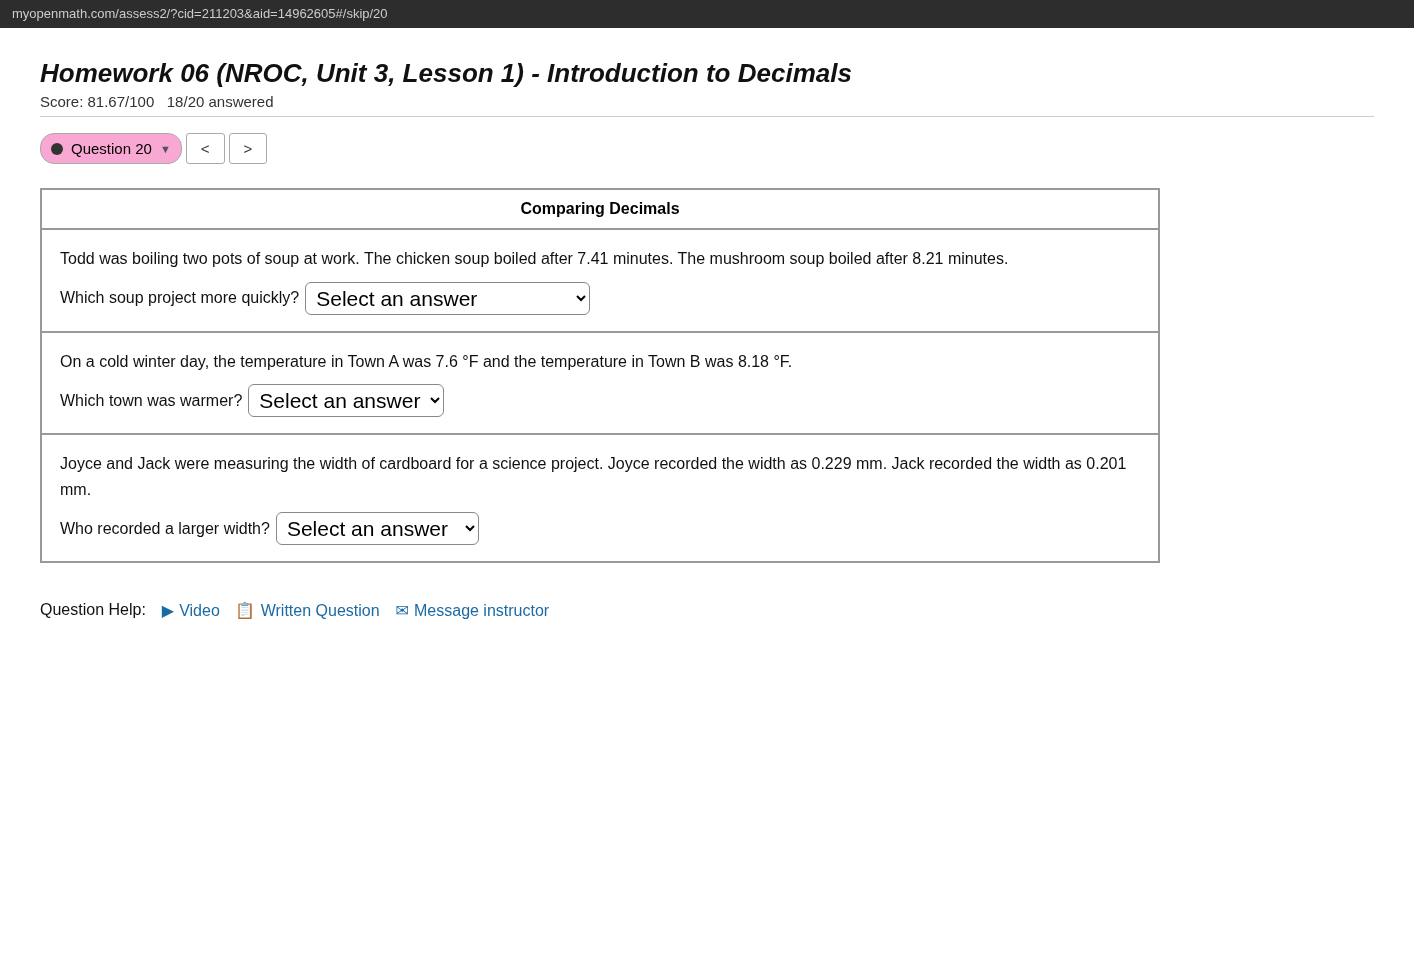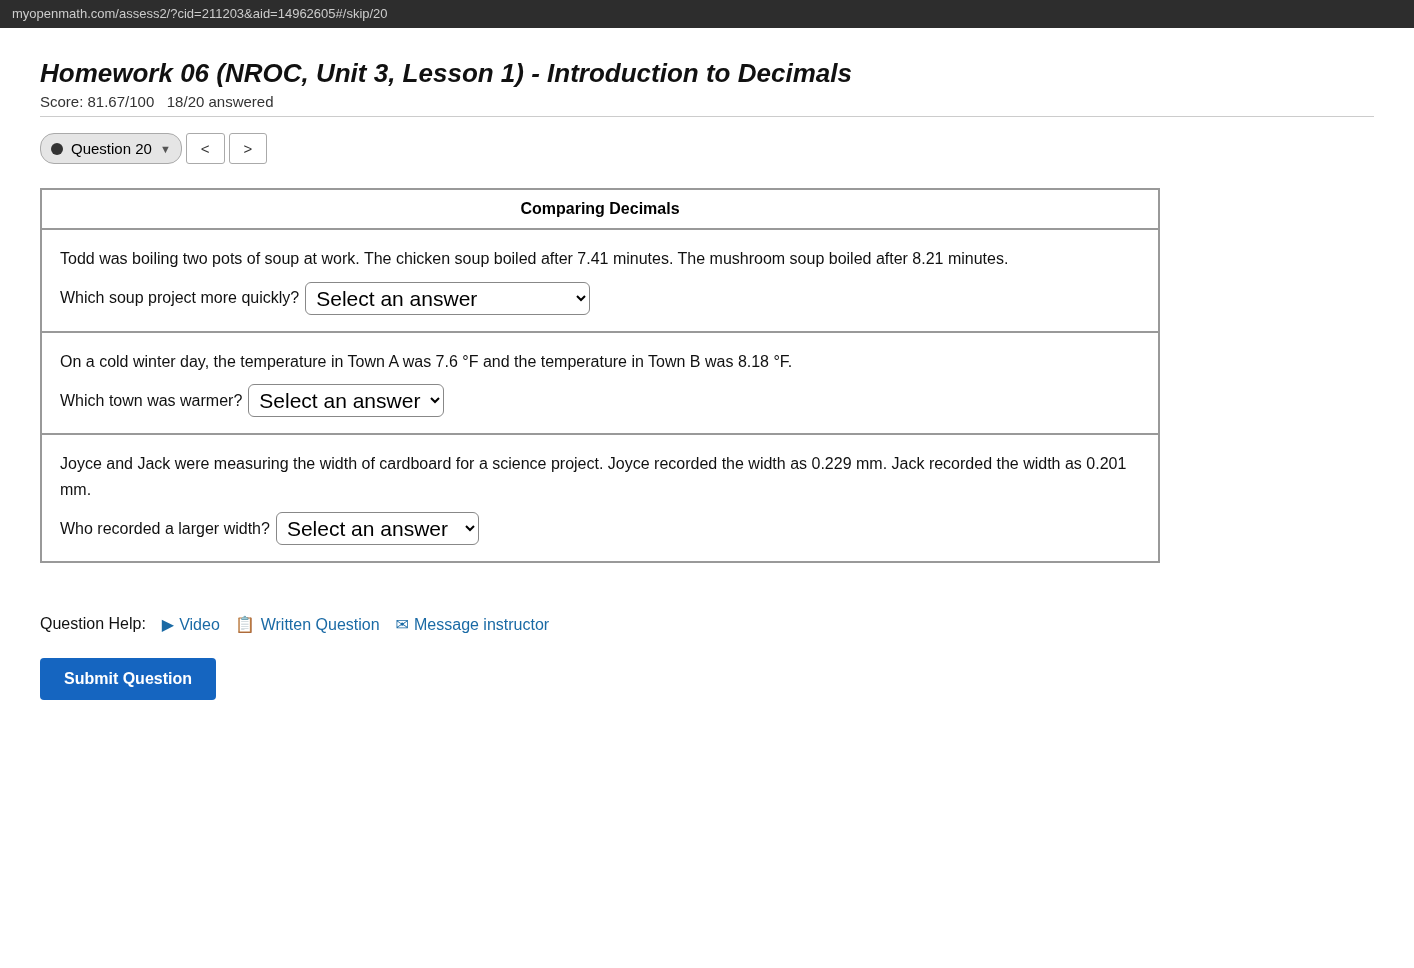--- a/index.html
+++ b/index.html
@@ -59,21 +59,21 @@
       gap: 0;
       margin-bottom: 24px;
     }
 
     .question-selector {
       display: flex;
       align-items: center;
       border: 1px solid #aaa;
       border-radius: 14px;
       padding: 6px 10px;
-      background: #e5e5e5;
+      background: #f9a8d4;
       cursor: pointer;
       gap: 8px;
       font-size: 15px;
     }
 
     .question-dot {
       width: 12px;
       height: 12px;
       border-radius: 50%;
       background: #333;
@@ -89,21 +89,21 @@
       font-size: 15px;
       margin-left: 4px;
       color: #333;
     }
 
     .question-table {
       border: 2px solid #999;
       border-collapse: collapse;
       width: 100%;
       max-width: 1120px;
-      margin-bottom: 52px;
+      margin-bottom: 38px;
       padding-left: 41px;
     }
 
     .question-table-title {
       text-align: center;
       font-weight: bold;
       font-size: 16px;
       padding: 10px;
       border-bottom: 2px solid #999;
       background: #fff;
@@ -286,15 +286,14 @@
       <span class="help-icon">📋</span>
       <span>Written Question</span>
     </a>
     <a class="help-link" href="#">
       <span class="help-icon">✉</span>
       <span>Message instructor</span>
     </a>
   </div>
 
   
-  <button class="submit-btn">Submit Question</button>
 
 </div>
 
 </body></html>

